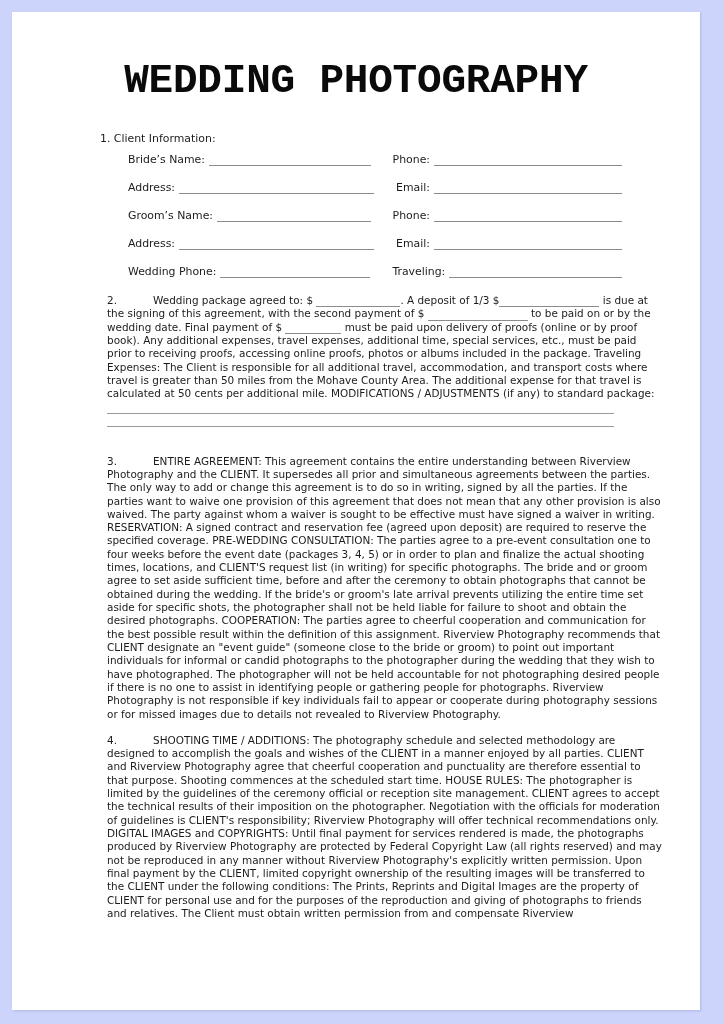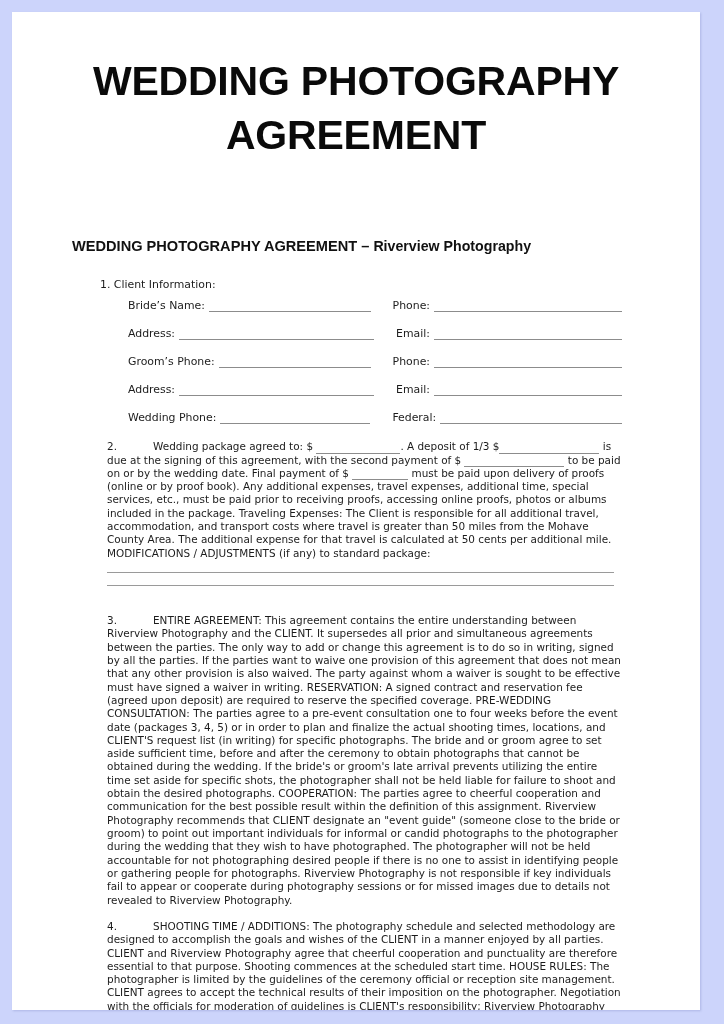--- a/index.html
+++ b/index.html
@@ -25,21 +25,21 @@
     overflow: hidden;
   }
   .doc-title {
     font-weight: bold;
     font-size: 41px;
     line-height: 1.32;
     text-align: center;
     color: #0a0a0a;
     letter-spacing: -0.2px;
     margin: 42px 46px 0 46px;
-    font-family: Liberation Sans, sans-serif;
+    font-family: Liberation Mono, monospace;
   }
   .section-heading {
     font-weight: bold;
     font-size: 14.6px;
     color: #111111;
     margin: 76px 0 0 60px;
     font-family: "Liberation Sans", "DejaVu Sans", sans-serif;
     white-space: nowrap;
   }
   .section-heading .vendor {
@@ -70,21 +70,21 @@
   .f-label.nopad { padding-left: 8px; }
   .f-line {
     border-bottom: 1.3px solid #8c8c8c;
     height: 11px;
   }
   .grow { flex: 1 1 auto; }
   .gap { width: 14px; flex: 0 0 auto; }
 
   .para {
     margin: 11px 0 0 0;
-    padding: 0 78px 0 95px;
+    padding: 0 38px 0 95px;
     font-size: 10.45px;
     line-height: 1.275;
     color: #1b1b1b;
     text-align: left;
   }
   .para .num {
     display: inline-block;
     width: 46px;
   }
   .blank-inline {
@@ -106,26 +106,22 @@
     margin-top: 12px;
   }
 </style>
 </head>
 <body>
 
 <div id="page">
 
   <div class="doc-title">
     <div>WEDDING PHOTOGRAPHY</div>
-    <div>AGREEMENT</div>
   </div>
 
-  <div class="section-heading">
-    <span>WEDDING PHOTOGRAPHY AGREEMENT</span><span> – </span><span class="vendor">Riverview Photography</span>
-  </div>
 
   <div class="form-block">
 
     <div class="form-intro">1. Client Information:</div>
 
     <div class="form-row first">
       <span class="f-label">Bride’s Name:</span>
       <span class="f-line grow"></span>
       <span class="gap"></span>
       <span class="f-label nopad">Phone:</span>
@@ -134,40 +130,40 @@
 
     <div class="form-row">
       <span class="f-label">Address:</span>
       <span class="f-line grow"></span>
       <span class="gap"></span>
       <span class="f-label nopad">Email:</span>
       <span class="f-line" style="width:188px"></span>
     </div>
 
     <div class="form-row">
-      <span class="f-label">Groom’s Phone:</span>
+      <span class="f-label">Groom’s Name:</span>
       <span class="f-line grow"></span>
       <span class="gap"></span>
       <span class="f-label nopad">Phone:</span>
       <span class="f-line" style="width:188px"></span>
     </div>
 
     <div class="form-row">
       <span class="f-label">Address:</span>
       <span class="f-line grow"></span>
       <span class="gap"></span>
       <span class="f-label nopad">Email:</span>
       <span class="f-line" style="width:188px"></span>
     </div>
 
     <div class="form-row">
       <span class="f-label">Wedding Phone:</span>
       <span class="f-line" style="width:150px"></span>
       <span class="gap"></span>
-      <span class="f-label nopad">Federal:</span>
+      <span class="f-label nopad">Traveling:</span>
       <span class="f-line grow"></span>
     </div>
 
   </div>
 
   <div class="para" style="margin-top:16px">
     <span class="num">2.</span><span>Wedding package agreed to: $</span>
     <span class="blank-inline bl-md"></span><span>. A deposit of 1/3 $</span><span class="blank-inline bl-lg"></span>
     <span>is due at the signing of this agreement, with the second payment of $</span>
     <span class="blank-inline bl-lg"></span>

